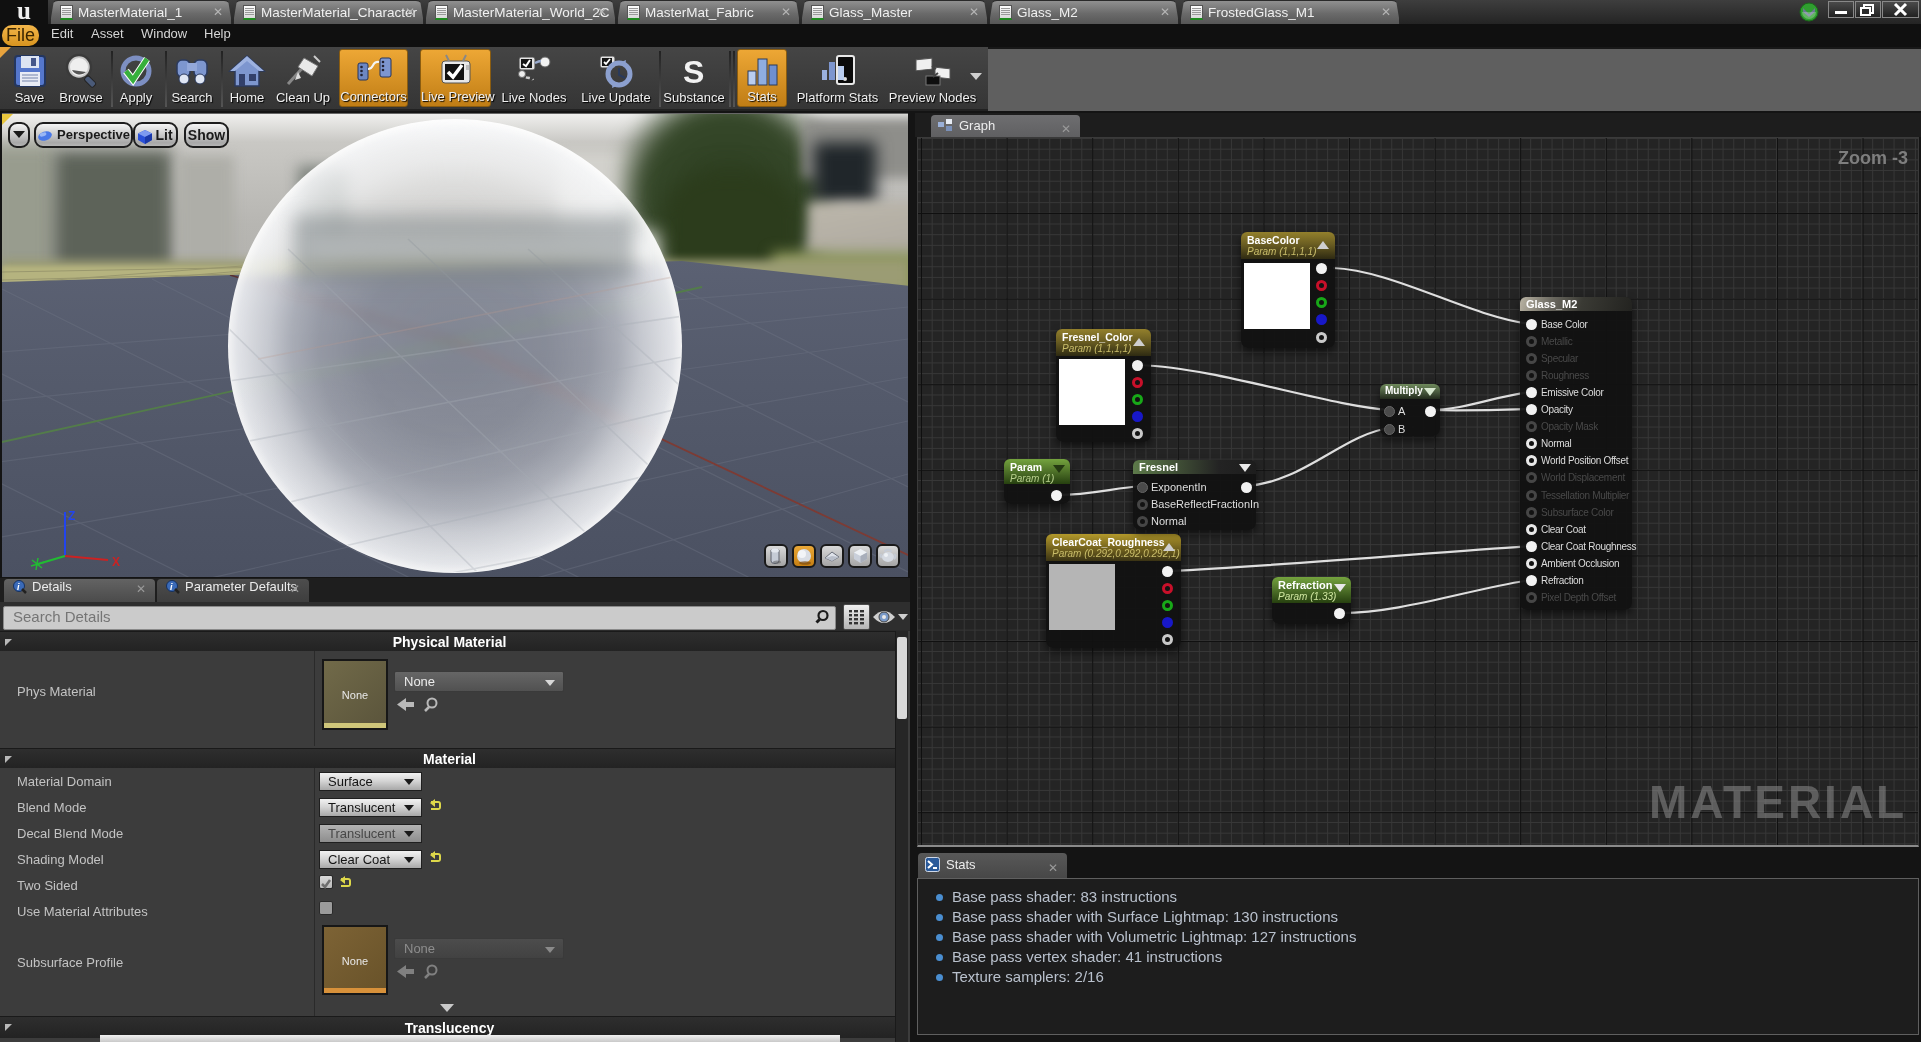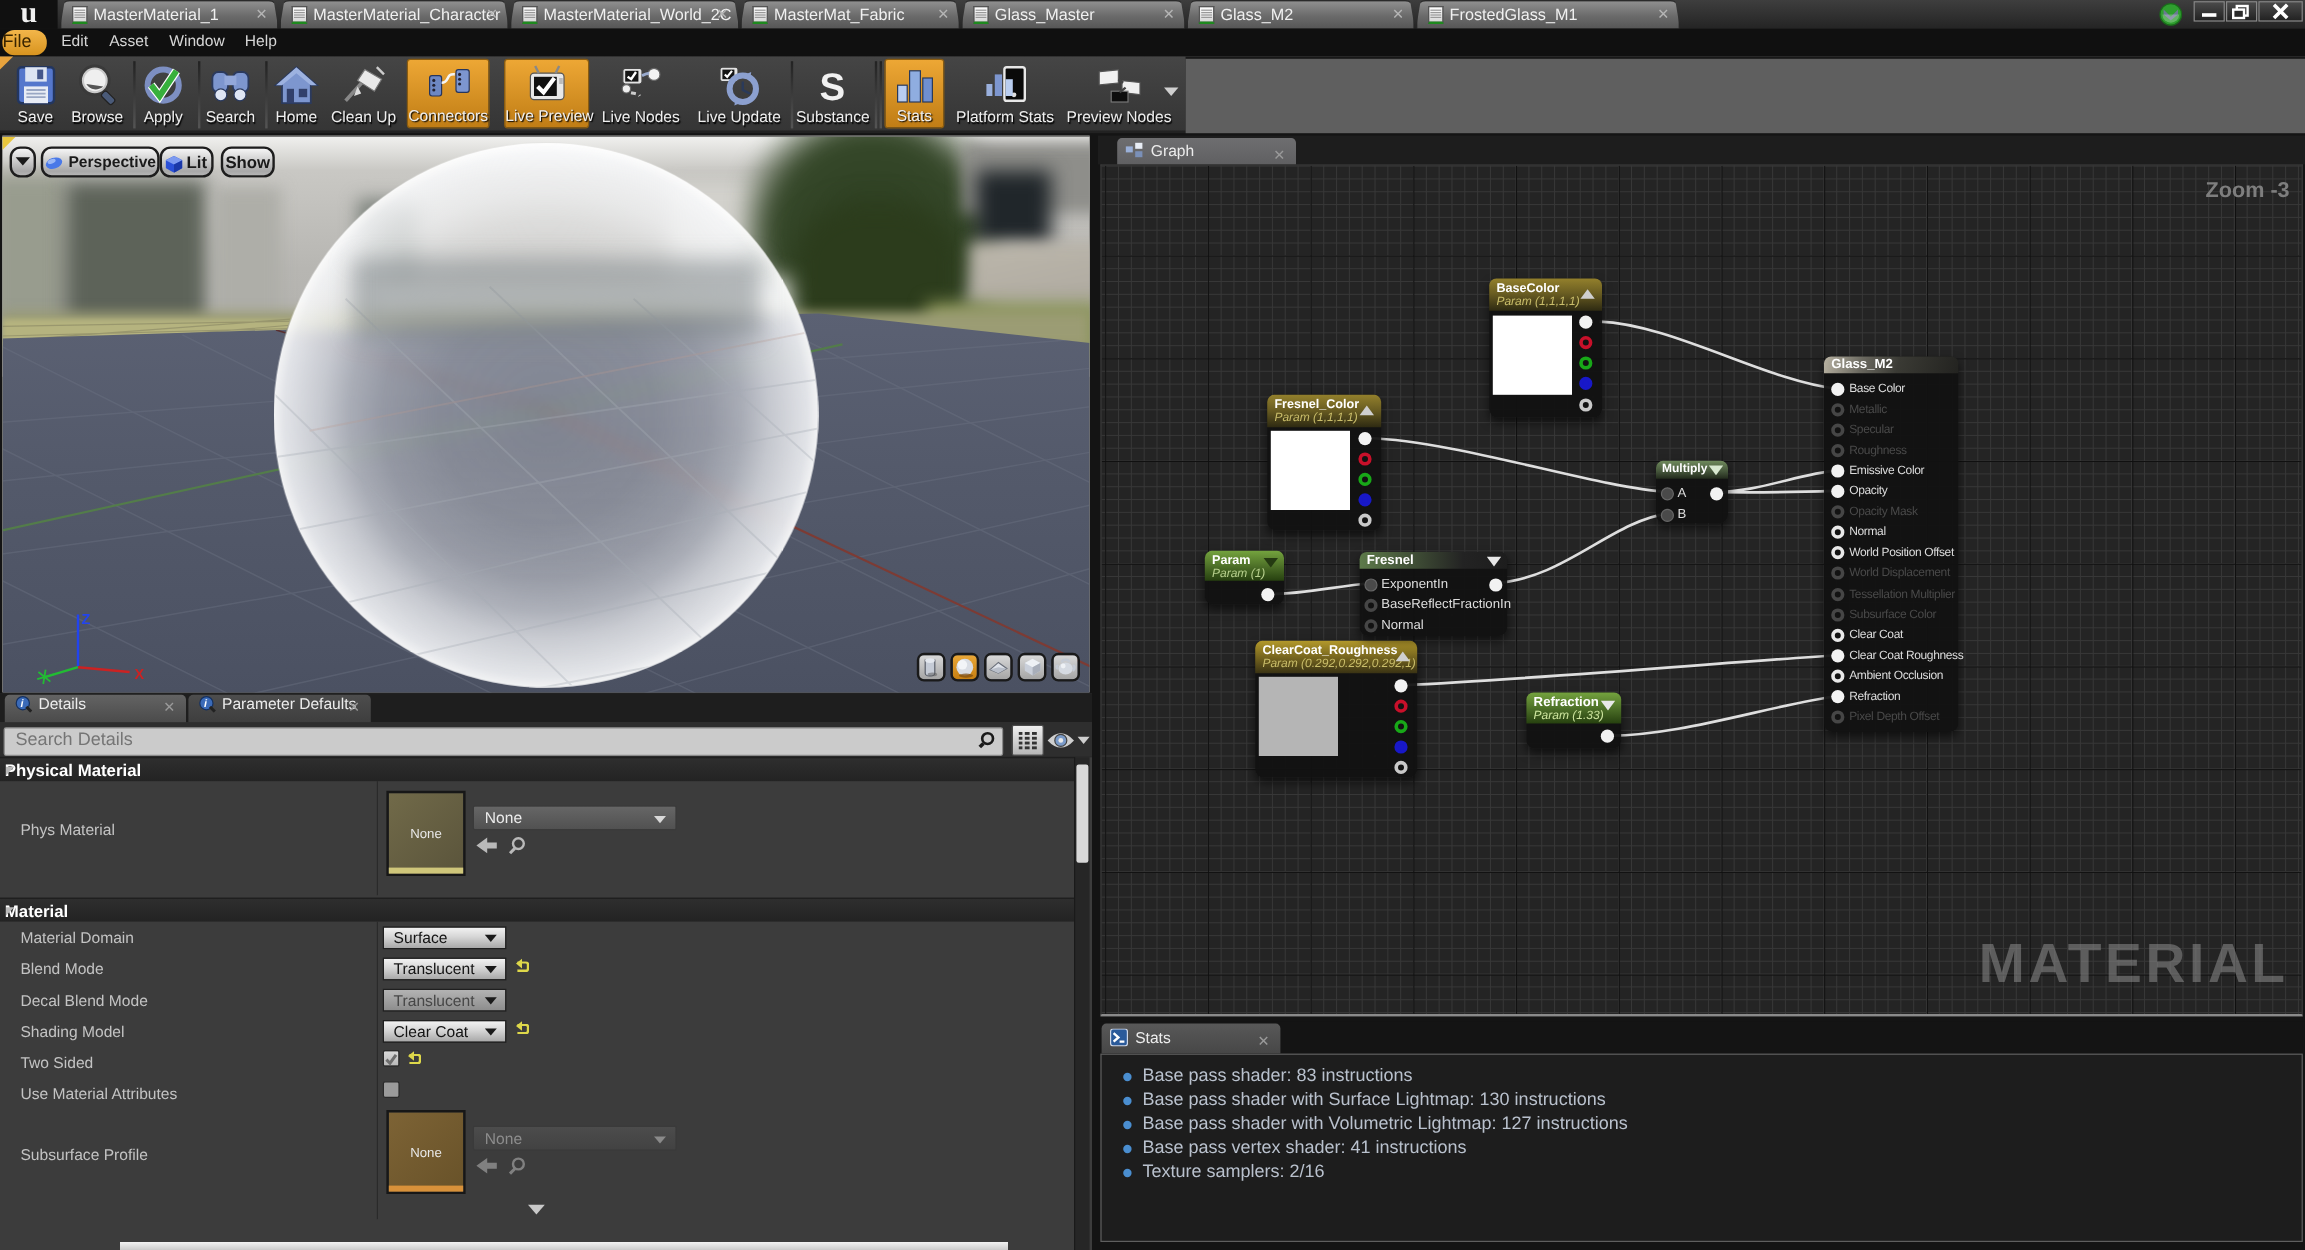--- a/index.html
+++ b/index.html
@@ -24,21 +24,21 @@
 .tab .tx { position:absolute; right:8px; top:0; color:#b5b5b5; font-size:12px; }
 
 .winbtn { position:absolute; top:1px; height:17px; background:linear-gradient(#4a4a4a,#222);
   border:1px solid #888; color:#fff; text-align:center; }
 
 
 #menubar { position:absolute; left:0; top:24px; width:1921px; height:23px; background:#101010; }
 .menuitem { position:absolute; top:2px; color:#d6d6d6; font-size:13px; }
 #filebtn { position:absolute; left:2px; top:1px; width:37px; height:21px;
   background:linear-gradient(#f3b64a,#d8941f); border-radius:10px; color:#3a2500;
-  font-size:15px; text-align:left; line-height:20px; }
+  font-size:18px; text-align:center; line-height:20px; }
 
 
 #toolbar { position:absolute; left:0; top:47px; width:988px; height:64px;
   background:linear-gradient(#454545,#353535); border-bottom:2px solid #222;}
 #toolbar-right { position:absolute; left:988px; top:47px; width:933px; height:64px;
   background:#5f5f5f; border-top:2px solid #181818;}
 .tbtn { position:absolute; top:2px; height:58px; text-align:center; color:#efefef; font-size:13px; }
 .tbtn .lbl { position:absolute; bottom:2px; width:100%; text-shadow:1px 1px 1px #000; white-space:nowrap; }
 .tbtn .ic { position:absolute; top:3px; left:50%; transform:translateX(-50%); width:38px; height:38px; }
 .tbtn.orange { background:linear-gradient(#eda735,#c07d15); border:1px solid #8a5c10; border-radius:3px; }
@@ -79,21 +79,21 @@
   -webkit-backdrop-filter:blur(6px); backdrop-filter:blur(6px);
   background:radial-gradient(circle 227px at 50% 50%, rgba(255,255,255,0.25) 0%, rgba(254,254,255,0.29) 40%, rgba(252,252,254,0.38) 60%, rgba(251,252,254,0.50) 72%, rgba(250,251,253,0.68) 82%, rgba(249,250,252,0.78) 90%, rgba(250,251,253,0.85) 96%, rgba(255,255,255,0.93) 100%);
 }
 #sphere:after { content:""; position:absolute; inset:0; border-radius:50%;
   background:linear-gradient(rgba(255,255,255,0) 55%, rgba(250,250,252,0.06) 75%, rgba(246,247,249,0.12) 88%, rgba(245,247,248,0.2) 100%); }
 #spband { left:292px; top:102px; width:340px; height:66px; background:rgba(124,132,134,0.55); filter:blur(9px); }
 
 
 .dhdr { position:absolute; left:0; width:895px; height:20px; background:linear-gradient(#2e2e2e,#232323);
   color:#fff; font-weight:bold; font-size:14px; line-height:20px; padding-left:4px;
-  border-top:1px solid #1a1a1a; }
+  border-top:1px solid #1a1a1a;text-align:center; }
 .dtri { position:absolute; left:5px; top:7px; width:0; height:0; border-top:7px solid #b9b9b9;
   border-right:7px solid transparent; }
 .lbl13 { color:#c3c3c3; font-size:13px; }
 .combo { width:103px; height:19px; background:linear-gradient(#f2f2f2,#d6d6d6 45%,#a8a8a8);
   border:1px solid #1f1f1f; color:#141414; font-size:13px; line-height:17px; padding-left:8px; }
 .combo.dis { background:linear-gradient(#b3b3b3,#8d8d8d); color:#474747; }
 .carr { position:absolute; right:7px; top:6px; width:0; height:0; border-left:5px solid transparent;
   border-right:5px solid transparent; border-top:6px solid #1a1a1a; }
 .combo2 { width:170px; height:21px; background:linear-gradient(#666,#515151); border:1px solid #3a3a3a;
   border-radius:2px; color:#ececec; font-size:13px; line-height:19px; padding-left:9px; }
@@ -513,20 +513,21 @@
       <div class="abs" style="left:0;right:0;top:28px;color:#e8e8e8;font-size:11px;text-align:center;">None</div>
       <div class="abs" style="left:0;right:0;bottom:0;height:5px;background:#d8913a;"></div>
     </div>
     <div class="abs combo2" style="left:394px;top:360px;color:#8d8d8d;background:linear-gradient(#4c4c4c,#424242);">None<span class="c2arr" style="border-top-color:#8a8a8a;"></span></div>
     <svg class="abs" style="left:396px;top:385px;" width="50" height="17" viewBox="0 0 50 17" opacity="0.55">
         <path d="M10 2 L10 6 L18 6 L18 11 L10 11 L10 15 L1 8.5 Z" fill="#b9b9b9"></path>
         <circle cx="36" cy="7" r="4.5" fill="none" stroke="#b9b9b9" stroke-width="2"></circle>
         <path d="M33 11 L29 15" stroke="#b9b9b9" stroke-width="2.5"></path>
       </svg>
     <div class="abs" style="left:440px;top:426px;width:0;height:0;border-left:7px solid transparent;border-right:7px solid transparent;border-top:8px solid #c9c9c9;"></div>
+    <div class="dhdr" style="top:438px;height:22px;line-height:22px;"><span class="dtri"></span>Translucency</div>
     <div class="abs" style="left:100px;top:457px;width:740px;height:7px;background:linear-gradient(#f2f2f2,#c9c9c9);"></div>
     <div class="abs" style="left:895px;top:53px;width:13px;height:411px;background:#262626;border-left:1px solid #1a1a1a;"></div>
     <div class="abs" style="left:897px;top:59px;width:10px;height:82px;background:#d8d8d8;border-radius:2px;"></div>
   </div>
   <div id="graphtabrow">
     <div class="ptab" style="left:16px;top:2px;width:149px;background:linear-gradient(#6e6e70,#5f5f61);line-height:22px;">
       <svg width="15" height="14" style="vertical-align:-2px;margin:0 6px 0 7px;" viewBox="0 0 15 14">
           <rect x="0" y="4" width="6" height="5" fill="#9ab0d8"></rect>
           <rect x="8" y="1" width="6" height="5" fill="#e8edf5"></rect>
           <rect x="8" y="8" width="6" height="5" fill="#7a90b8"></rect>

